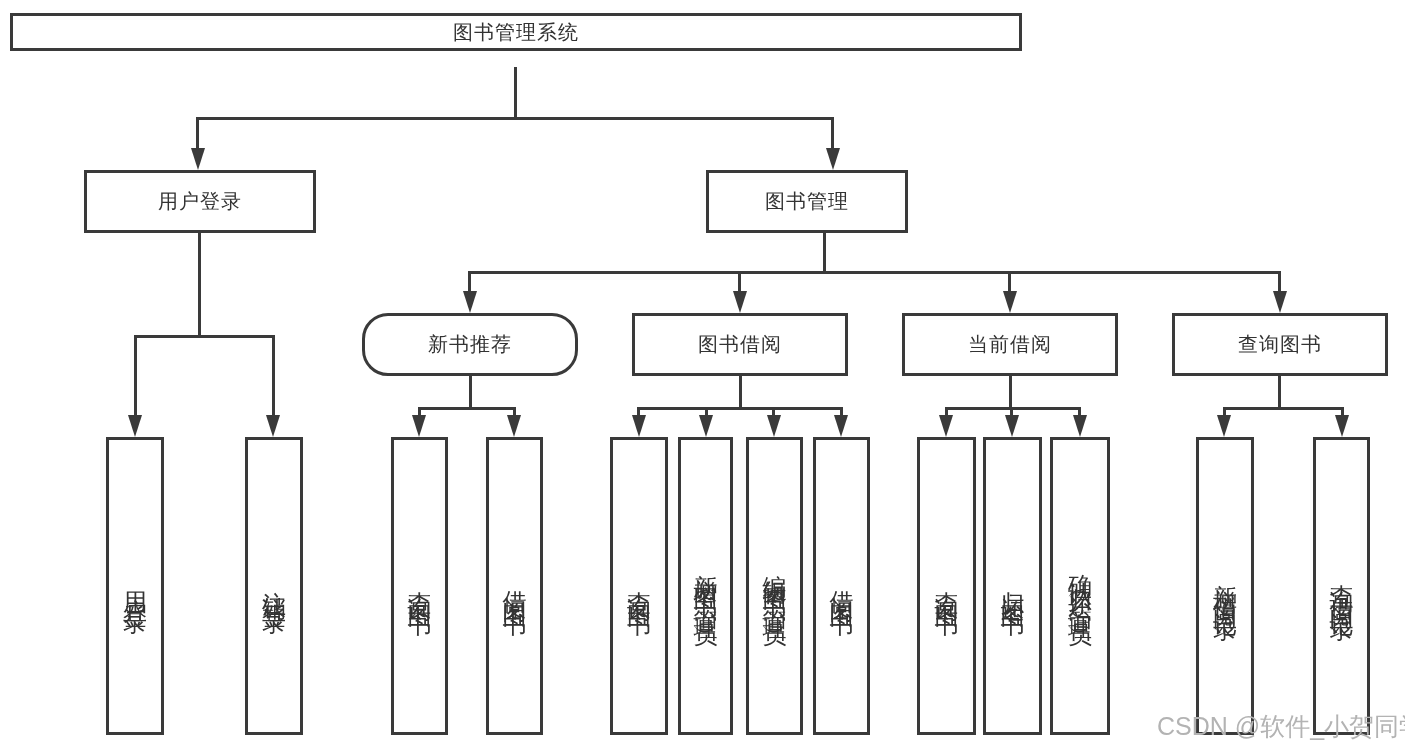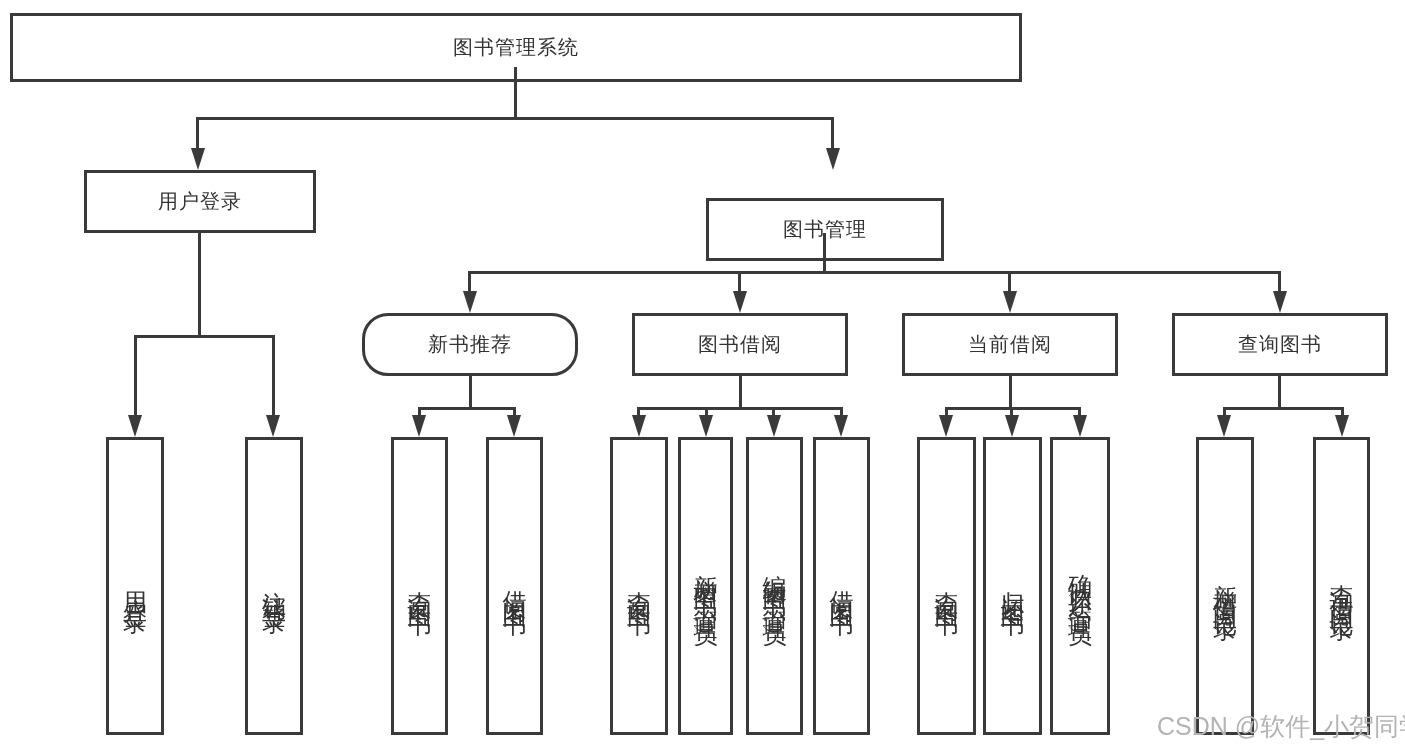--- a/index.html
+++ b/index.html
@@ -52,35 +52,35 @@
     color: var(--watermark);
     z-index: 10;
     white-space: nowrap;
   }
 </style>
 </head>
 <body>
 
 <div class="stage">
 
-  <div class="box hlabel" style="left:10px;top:13px;width:1012px;height:69px;text-align:right;">
+  <div class="box hlabel" style="left:10px;top:13px;width:1012px;height:38px;text-align:right;">
     <span>图书管理系统</span>
   </div>
 
   <div class="vline" style="left:514px;top:67px;height:50px;"></div>
   <div class="hline" style="left:197px;top:117px;width:637px;"></div>
   <div class="vline" style="left:196px;top:117px;height:33px;"></div>
   <div class="arrow" style="left:191px;top:148px;"></div>
   <div class="vline" style="left:831px;top:117px;height:33px;"></div>
   <div class="arrow" style="left:826px;top:148px;"></div>
 
   <div class="box hlabel" style="left:84px;top:170px;width:232px;height:63px;">
     <span>用户登录</span>
   </div>
-  <div class="box hlabel" style="left:706px;top:170px;width:238px;height:63px;margin-top:28px;">
+  <div class="box hlabel" style="left:706px;top:170px;width:202px;height:63px;">
     <span>图书管理</span>
   </div>
 
   <div class="vline" style="left:198px;top:233px;height:104px;"></div>
   <div class="hline" style="left:134px;top:335px;width:141px;"></div>
   <div class="vline" style="left:134px;top:335px;height:82px;"></div>
   <div class="arrow" style="left:128px;top:415px;"></div>
   <div class="vline" style="left:272px;top:335px;height:82px;"></div>
   <div class="arrow" style="left:266px;top:415px;"></div>
 

